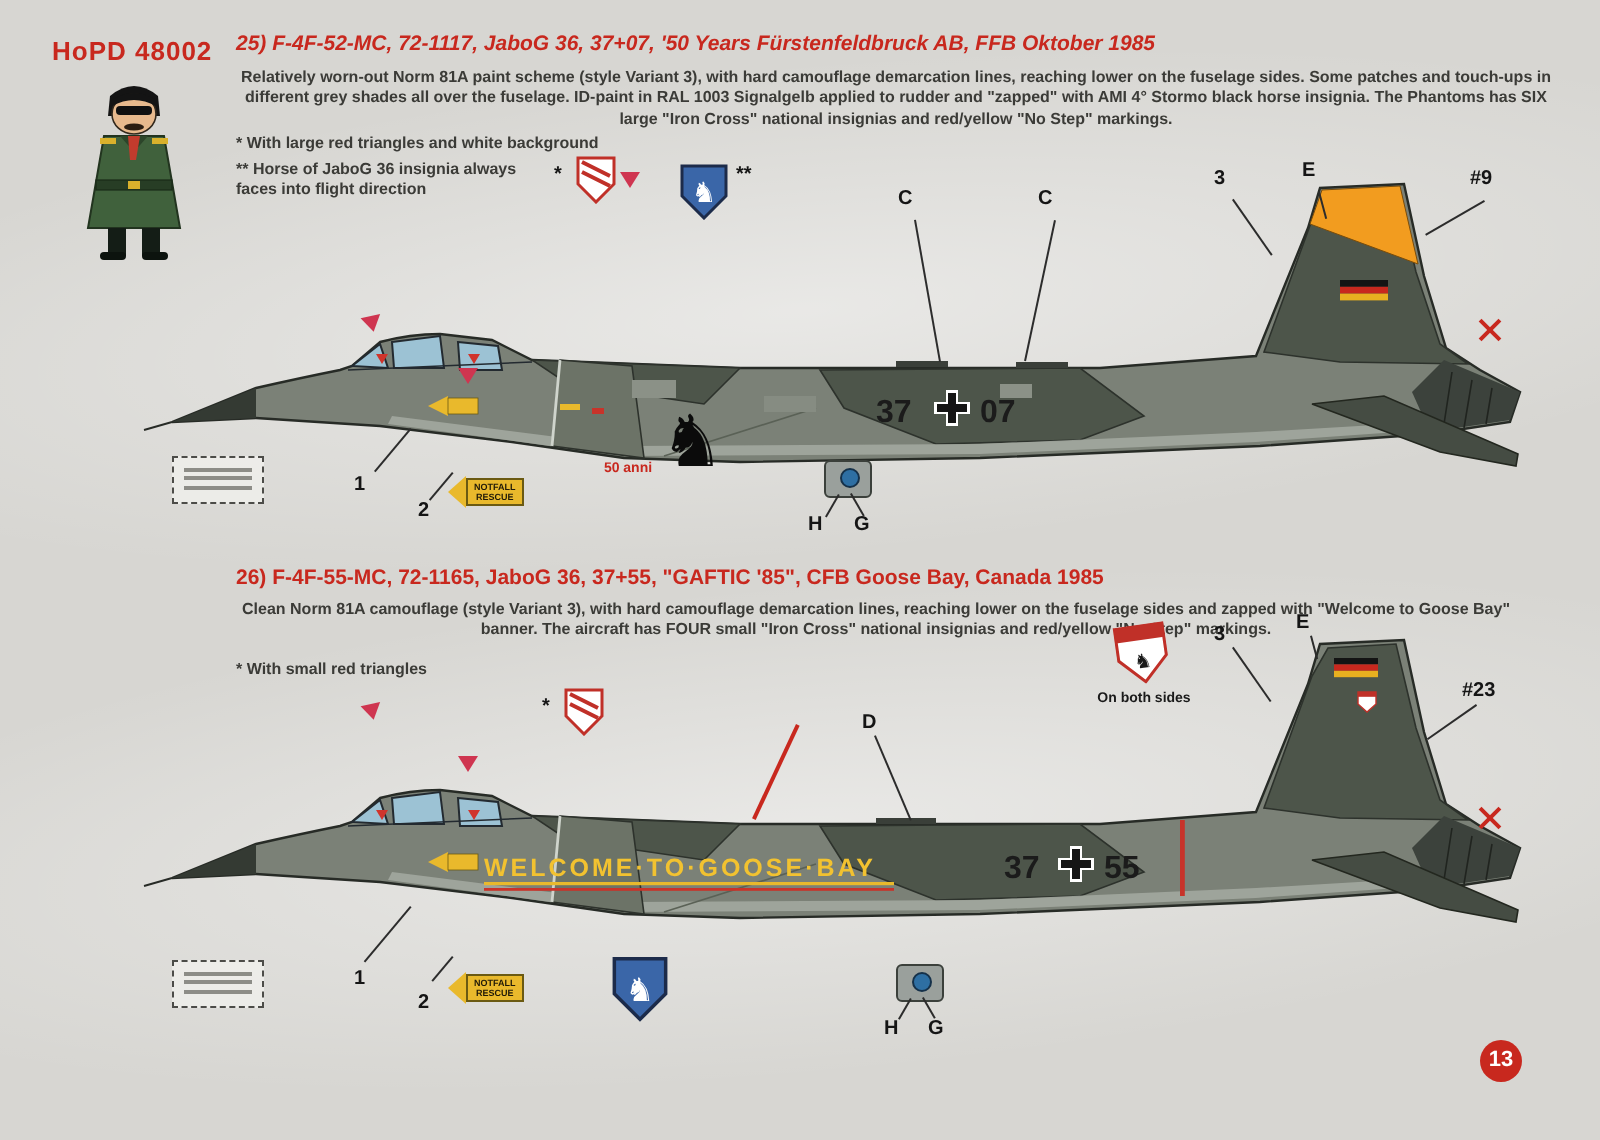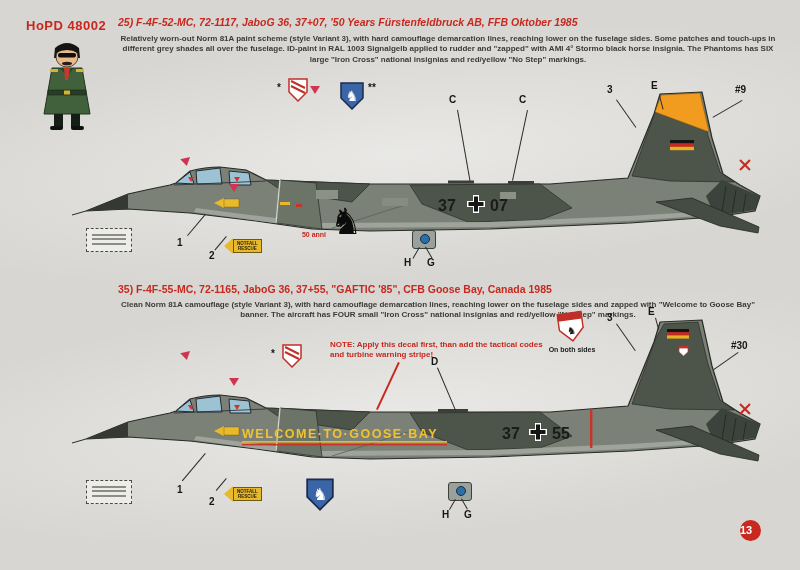--- a/index.html
+++ b/index.html
@@ -29,21 +29,21 @@
             border-bottom:8px solid transparent;border-right:9px solid #e9b92c;}
   .rescue-decal .rd-body{background:#e9b92c;border:0.5px solid #6b5a12;padding:1px 3px;
             display:flex;flex-direction:column;}
   .rescue-decal .rd-body i{font:bold 4.5px/1.2 "Liberation Sans",sans-serif;color:#201a08;font-style:normal;text-align:center;}
   .hg-decal{position:absolute;width:22px;height:17px;background:#9aa09c;border:1px solid #3b403b;border-radius:3px;}
   .hg-decal i{position:absolute;left:7px;top:3px;width:8px;height:8px;border-radius:50%;background:#2e6fa3;display:block;border:1px solid #15314a;}
   .badge-red{position:absolute;font:bold 7px/1.1 "Liberation Sans",sans-serif;color:#c8281e;text-align:center;}
   .horse{position:absolute;font-family:"DejaVu Sans",sans-serif;font-size:36px;color:#0b0b0b;line-height:1;}
   .both-sides{position:absolute;font:bold 7px "Liberation Sans",sans-serif;color:#1a1a1a;text-align:center;}
   .page-num{position:absolute;width:21px;height:21px;border-radius:50%;background:#c8281e;
-            color:#fff;font:bold 11px/21px "Liberation Sans",sans-serif;}
+            color:#fff;font:bold 11px/21px "Liberation Sans",sans-serif;text-align:center;}
   svg .code{font:bold 16px "Liberation Sans",sans-serif;fill:#1b1b1b;}
   svg .banner{font:bold 12.5px "Liberation Sans",sans-serif;fill:#f2c230;letter-spacing:1.5px;}
   svg .shield-horse{font-family:"DejaVu Sans",sans-serif;}
 </style>
 </head>
 <body>
 
 <div class="sheet">
 
   <div class="swoosh" style="left:-150px;top:30px;width:1100px;height:250px;transform:rotate(-5deg);"></div>
@@ -65,20 +65,22 @@
     <rect x="14" y="48" width="38" height="5" fill="#273d25" stroke="#1a2a18" stroke-width="0.6"></rect>
     <rect x="30" y="48.5" width="6" height="4" fill="#d9b12c"></rect>
     <rect x="20" y="72" width="9" height="14" fill="#141d16"></rect>
     <rect x="37" y="72" width="9" height="14" fill="#141d16"></rect>
     <rect x="16" y="84" width="13" height="4" rx="2" fill="#0c130e"></rect>
     <rect x="37" y="84" width="13" height="4" rx="2" fill="#0c130e"></rect>
   </svg>
 
   <div class="heading" style="left:118px;top:16px;width:668px;font-style:italic;">25) F-4F-52-MC, 72-1117, JaboG 36, 37+07, '50 Years Fürstenfeldbruck AB, FFB Oktober 1985</div>
   <div class="body-text" style="left:118px;top:34px;width:660px;">Relatively worn-out Norm 81A paint scheme (style Variant 3), with hard camouflage demarcation lines, reaching lower on the fuselage sides. Some patches and touch-ups in different grey shades all over the fuselage. ID-paint in RAL 1003 Signalgelb applied to rudder and "zapped" with AMI 4° Stormo black horse insignia. The Phantoms has SIX large "Iron Cross" national insignias and red/yellow "No Step" markings.</div>
+  <div class="footnote" style="left:118px;top:67px;width:320px;">* With large red triangles and white background</div>
+  <div class="footnote" style="left:118px;top:80px;width:160px;">** Horse of JaboG 36 insignia always faces into flight direction</div>
 
   <svg class="abs" style="left:70px;top:84px;" width="700" height="165" viewBox="0 0 700 165">
     <line x1="2" y1="131" x2="16" y2="127" stroke="#272b26" stroke-width="1"></line>
     <path d="M16 127 L58 110 Q80 105 100 101 L106 99 L120 87 Q135 83 150 83 L176 86 L196 96 L300 100 L480 100 L558 94 L584 30 L590 10 L632 8 L642 54 L653 90 L670 101 L690 112 L685 127 L645 133 L560 139 L420 145 L300 147 L242 145 L186 137 L120 129 L58 125 Z" fill="#7b8177" stroke="#272b26" stroke-width="1.2"></path>
     <path d="M16 127 L58 110 L58 125 Z" fill="#343a33"></path>
     <path d="M196 96 L300 100 L282 118 L214 108 Z" fill="#4d554a" stroke="#2d322c" stroke-width="0.8"></path>
     <path d="M340 101 L470 100 L502 124 L470 136 L398 138 L352 120 Z" fill="#4d554a" stroke="#2d322c" stroke-width="0.8"></path>
     <path d="M562 92 L586 26 L594 12 L628 10 L638 52 L650 88 L664 98 L600 97 Z" fill="#4d554a" stroke="#2d322c" stroke-width="0.8"></path>
     <path d="M652 96 L690 112 L685 126 L645 132 L636 112 Z" fill="#3c423c"></path>
     <path d="M656 102 L652 128 M666 106 L662 130 M676 110 L673 128" stroke="#20241f" stroke-width="0.8" fill="none"></path>
@@ -167,23 +169,23 @@
   <div class="badge-red" style="left:296px;top:231px;width:36px;">50 anni</div>
   <div class="horse" style="left:330px;top:204px;">♞</div>
   <div class="hg-decal" style="left:412px;top:230px;">
       <i></i>
     </div>
   <div class="cline" style="left:419px;top:247px;height:13px;transform:rotate(30deg);"></div>
   <div class="cline" style="left:425px;top:247px;height:13px;transform:rotate(-30deg);"></div>
   <div class="callout" style="left:404px;top:257px;">H</div>
   <div class="callout" style="left:427px;top:257px;">G</div>
 
-  <div class="heading" style="left:118px;top:283px;width:668px;">35) F-4F-55-MC, 72-1165, JaboG 36, 37+55, "GAFTIC '85", CFB Goose Bay, Canada 1985</div>
+  <div class="heading" style="left:118px;top:283px;width:668px;">26) F-4F-55-MC, 72-1165, JaboG 36, 37+55, "GAFTIC '85", CFB Goose Bay, Canada 1985</div>
   <div class="body-text" style="left:108px;top:300px;width:660px;">Clean Norm 81A camouflage (style Variant 3), with hard camouflage demarcation lines, reaching lower on the fuselage sides and zapped with "Welcome to Goose Bay" banner. The aircraft has FOUR small "Iron Cross" national insignias and red/yellow "No Step" markings.</div>
-  <div class="note-red" style="left:330px;top:340px;width:218px;">NOTE: Apply this decal first, than add the tactical codes and turbine warning stripe!</div>
+  <div class="footnote" style="left:118px;top:330px;width:200px;">* With small red triangles</div>
   <div class="cline red" style="left:398px;top:362px;height:52px;transform:rotate(25deg);"></div>
 
   <svg class="abs" style="left:70px;top:312px;" width="700" height="165" viewBox="0 0 700 165">
     <line x1="2" y1="131" x2="16" y2="127" stroke="#272b26" stroke-width="1"></line>
     <path d="M16 127 L58 110 Q80 105 100 101 L106 99 L120 87 Q135 83 150 83 L176 86 L196 96 L300 100 L480 100 L558 94 L584 30 L590 10 L632 8 L642 54 L653 90 L670 101 L690 112 L685 127 L645 133 L560 139 L420 145 L300 147 L242 145 L186 137 L120 129 L58 125 Z" fill="#7b8177" stroke="#272b26" stroke-width="1.2"></path>
     <path d="M16 127 L58 110 L58 125 Z" fill="#343a33"></path>
     <path d="M196 96 L300 100 L282 118 L214 108 Z" fill="#4d554a" stroke="#2d322c" stroke-width="0.8"></path>
     <path d="M340 101 L470 100 L502 124 L470 136 L398 138 L352 120 Z" fill="#4d554a" stroke="#2d322c" stroke-width="0.8"></path>
     <path d="M562 92 L586 26 L594 12 L628 10 L638 52 L650 88 L664 98 L600 97 Z" fill="#4d554a" stroke="#2d322c" stroke-width="0.8"></path>
     <path d="M652 96 L690 112 L685 126 L645 132 L636 112 Z" fill="#3c423c"></path>
@@ -239,21 +241,21 @@
     <text x="13" y="22" font-size="10" text-anchor="middle" fill="#1a1a1a" class="shield-horse">♞</text>
   </svg>
   <div class="both-sides" style="left:547px;top:346px;width:50px;">On both sides</div>
 
   <div class="callout" style="left:431px;top:356px;">D</div>
   <div class="cline" style="left:437px;top:368px;height:46px;transform:rotate(-23deg);"></div>
   <div class="callout" style="left:607px;top:312px;">3</div>
   <div class="cline" style="left:616px;top:324px;height:33px;transform:rotate(-35deg);"></div>
   <div class="callout" style="left:648px;top:306px;">E</div>
   <div class="cline" style="left:655px;top:318px;height:12px;transform:rotate(-15deg);"></div>
-  <div class="callout" style="left:731px;top:340px;">#30</div>
+  <div class="callout" style="left:731px;top:340px;">#23</div>
   <div class="cline" style="left:738px;top:352px;height:30px;transform:rotate(55deg);"></div>
   <div class="cutmark" style="left:738px;top:402px;">
       <i class="a"></i>
       <i class="b"></i>
     </div>
 
   <div class="dash-box" style="left:86px;top:480px;">
       <i></i>
       <i></i>
       <i></i>

